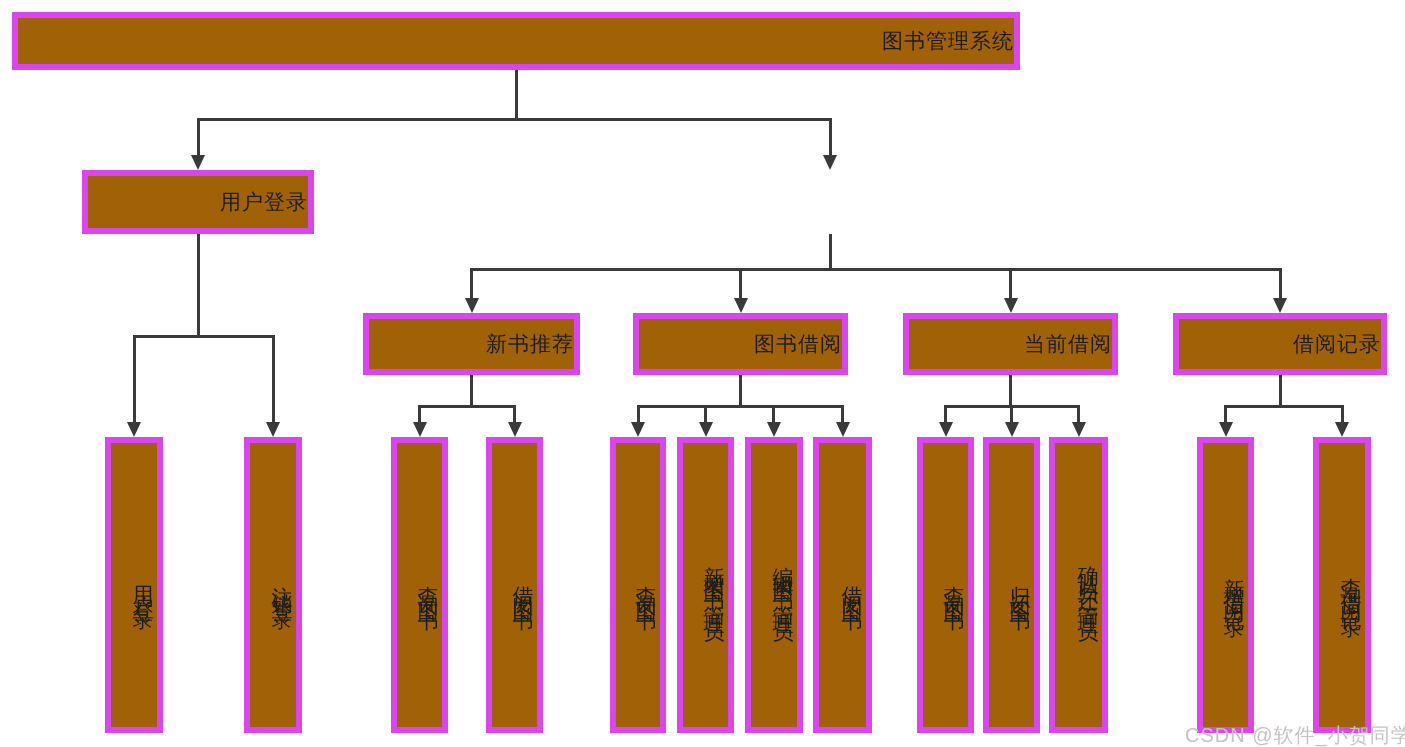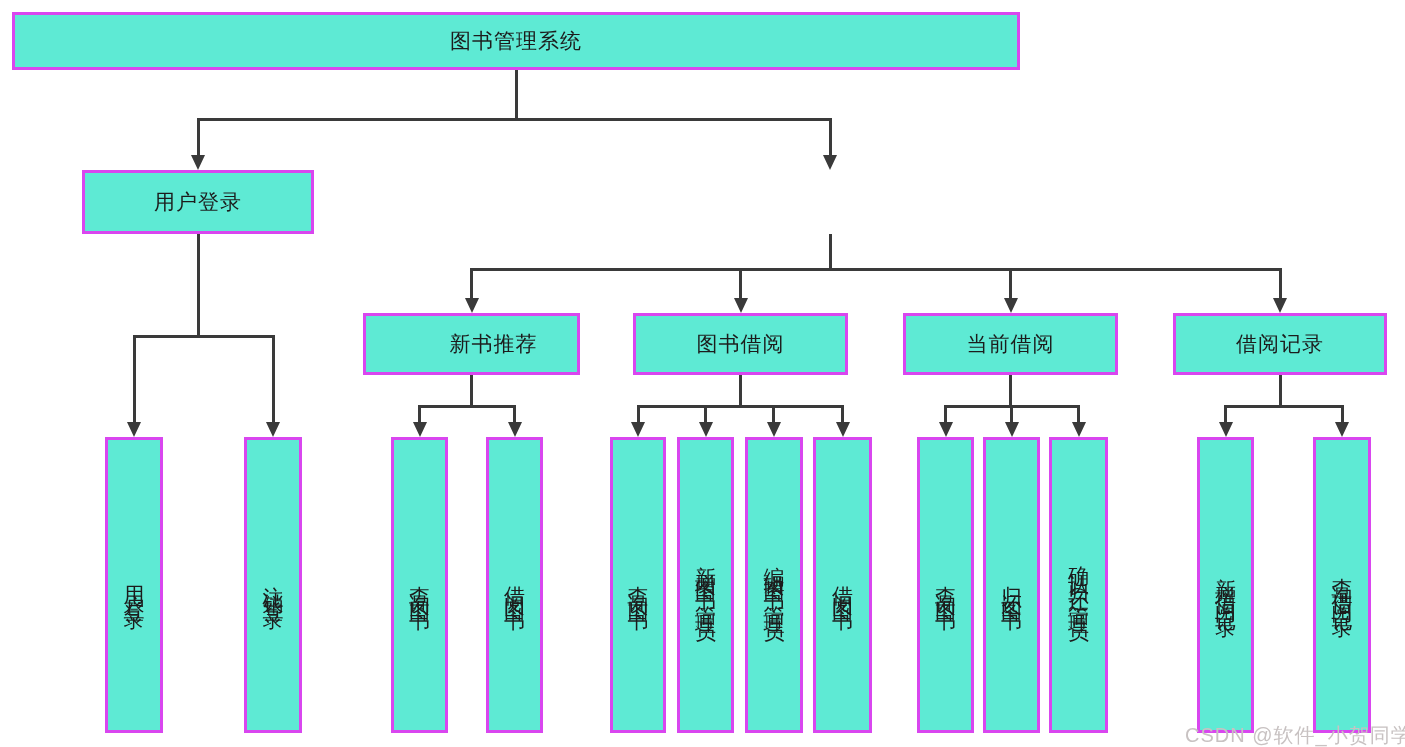--- a/index.html
+++ b/index.html
@@ -7,25 +7,25 @@
     width: 1405px; height: 747px;
     background: #ffffff;
     font-family: "Liberation Sans", sans-serif;
     position: relative;
     overflow: hidden;
   }
   .stage { position: absolute; left: 0; top: 0; width: 1405px; height: 747px; }
   .box {
     position: absolute;
     box-sizing: border-box;
-    border: 3px solid #d946ef;
-    background: #5eead4;
+    border: 6px solid #d946ef;
+    background: #a16207;
     display: flex;
     align-items: center;
-    justify-content: center;
+    justify-content: flex-end;
     color: #1c1c1c;
     font-size: 21px;
     letter-spacing: 1px;
   }
   .vbox span {
     writing-mode: vertical-rl;
     text-orientation: mixed;
     letter-spacing: 8px;
     white-space: nowrap;
     font-size: 21px;

